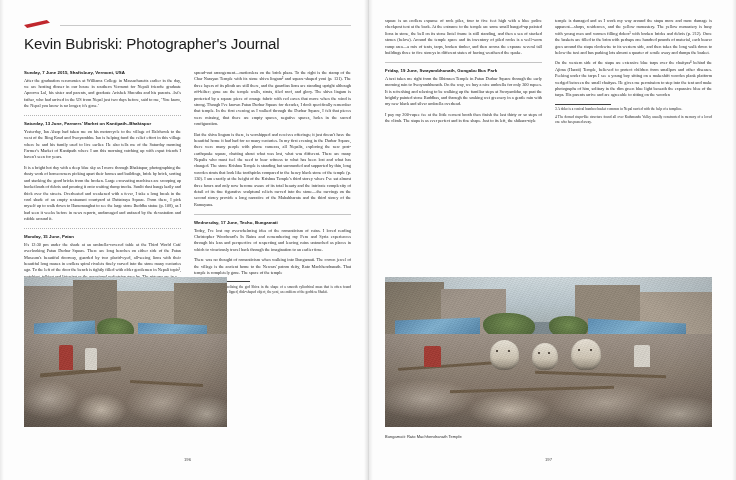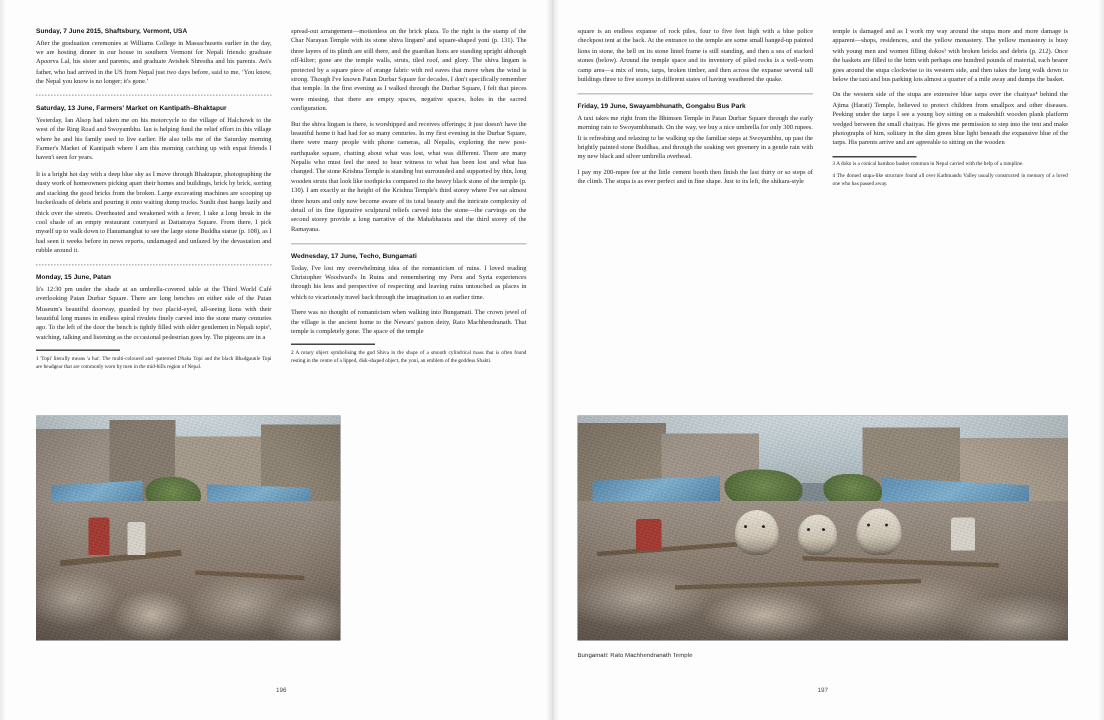--- a/index.html
+++ b/index.html
@@ -262,20 +262,25 @@
     background: radial-gradient(ellipse at 50% 45%, rgba(0,0,0,0) 55%, rgba(0,0,0,0.18) 100%);
   }
 </style>
 </head>
 <body>
 
 <div id="spread">
 
   <div class="page page-left">
 
+    <div class="masthead">
+      <div class="red-mark"></div>
+      <div class="rule-line"></div>
+      <div class="chapter-title">Kevin Bubriski: Photographer's Journal</div>
+    </div>
 
     <div class="cols">
 
       <div class="col">
 
         <div>
           <div class="entry-head">Sunday, 7 June 2015, Shaftsbury, Vermont, USA</div>
           <p class="body">After the graduation ceremonies at Williams College in Massachusetts earlier in the day, we are hosting dinner in our house in southern Vermont for Nepali friends: graduate Apoorva Lal, his sister and parents, and graduate Avishek Shrestha and his parents. Avi's father, who had arrived in the US from Nepal just two days before, said to me, ‘You know, the Nepal you know is no longer; it's gone.’</p>
         </div>
 

